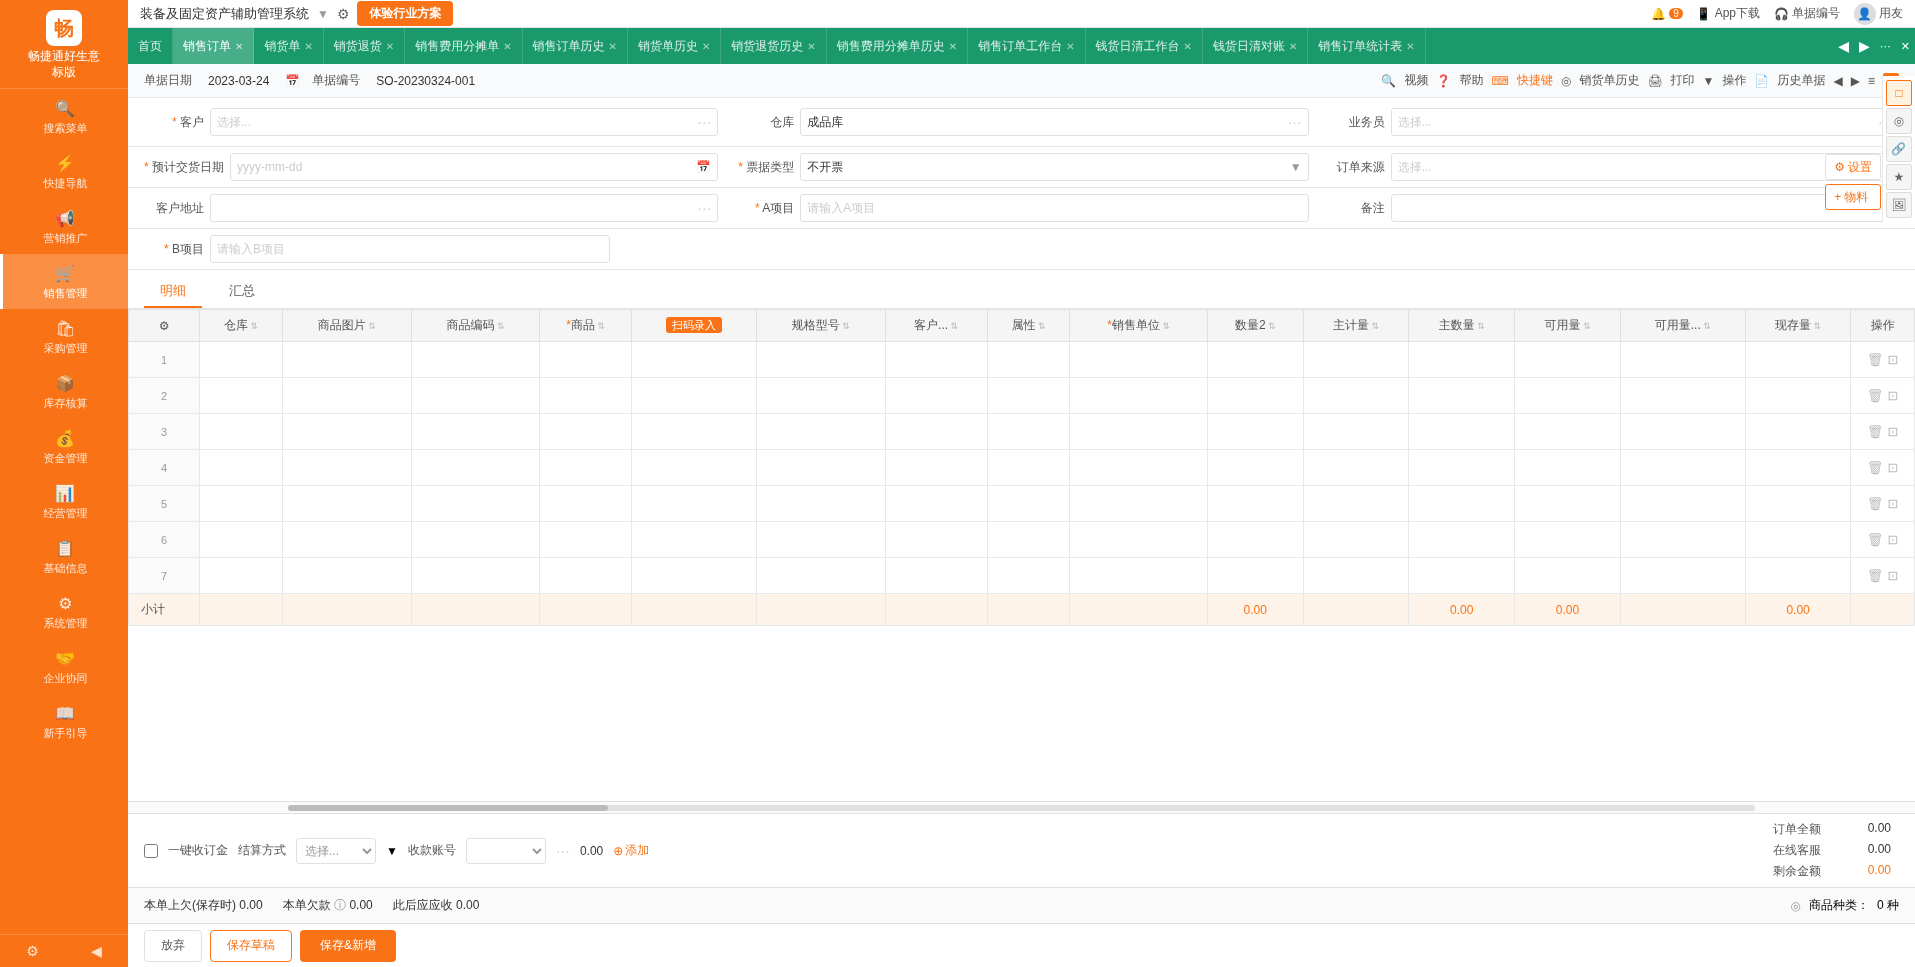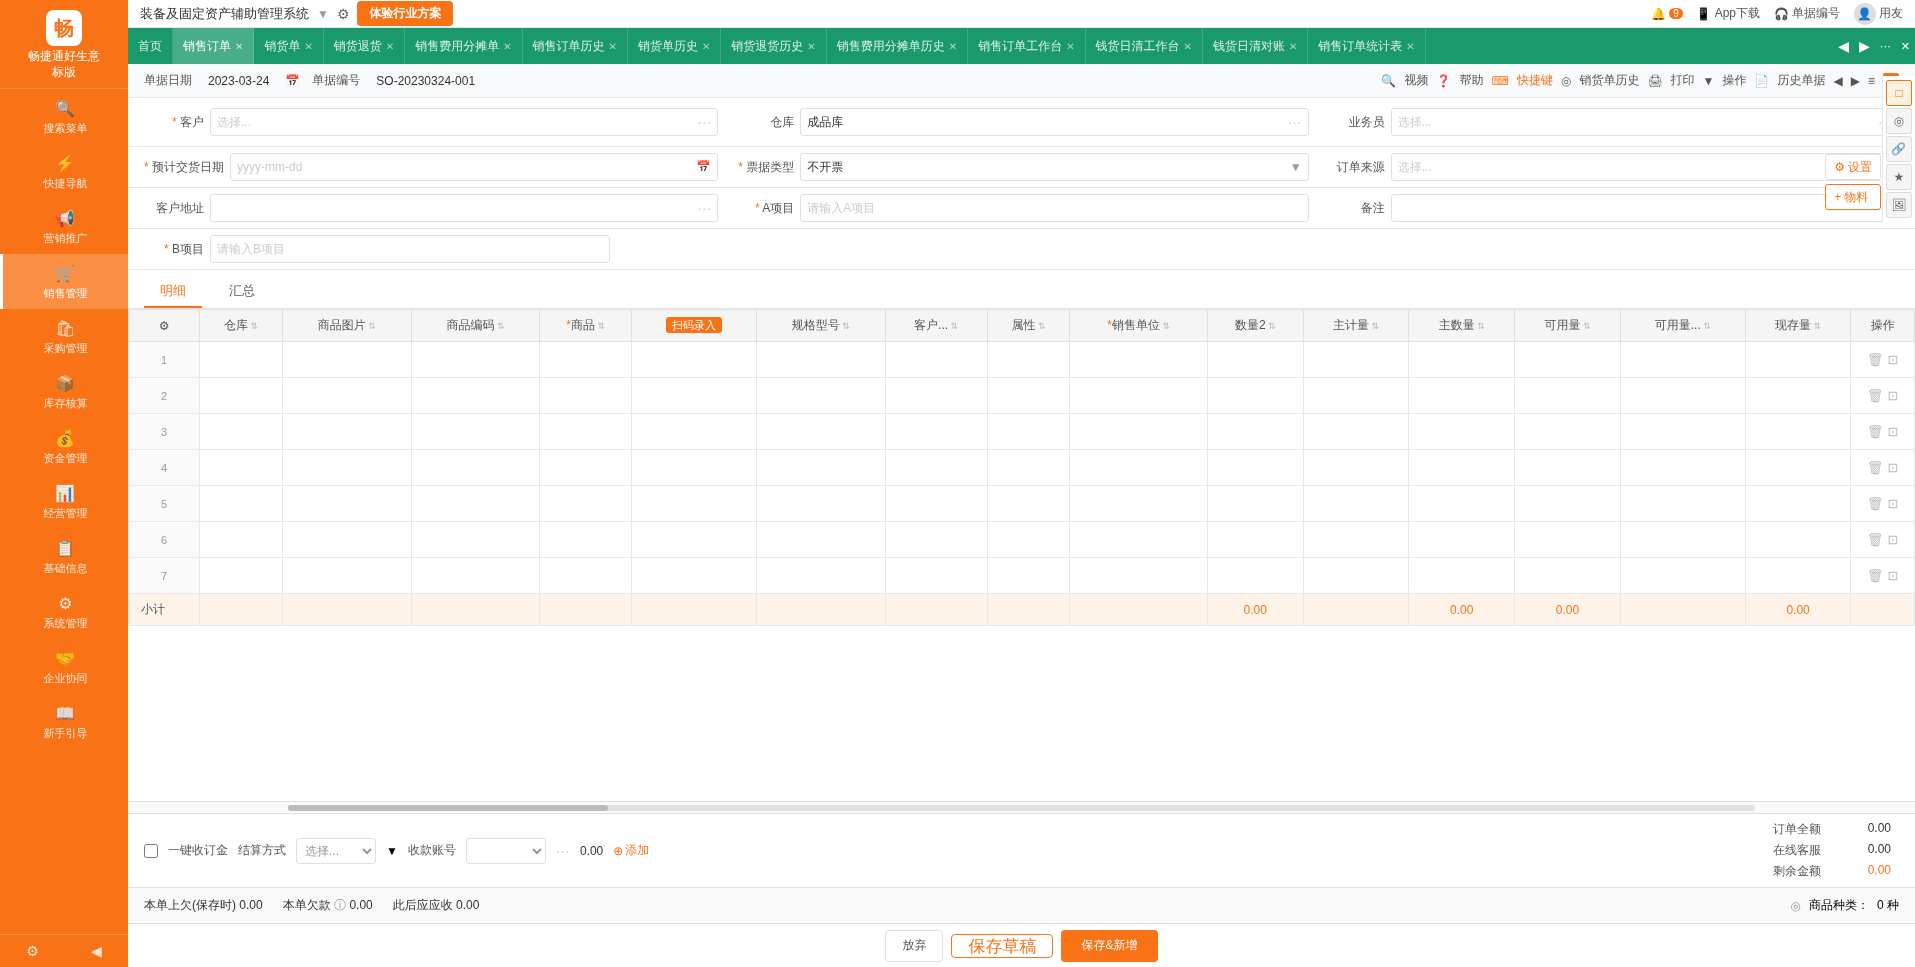--- a/index.html
+++ b/index.html
@@ -179,30 +179,30 @@
       height: 36px; background: #fafafa; border-top: 1px solid #e0e0e0;
       display: flex; align-items: center; padding: 0 16px; gap: 20px; justify-content: space-between;
     }
     .status-item { color: #555; }
     .status-item span { color: #333; font-weight: 500; }
     .status-right { display: flex; align-items: center; gap: 8px; }
 
     
     .footer-actions {
       height: 44px; background: white; border-top: 1px solid #e0e0e0;
-      display: flex; align-items: center; justify-content: center;
+      display: flex; align-items: center; justify-content: flex-start;
       padding: 16px 16px; gap: 8px;
     }
     .btn-discard {
       height: 32px; padding: 0 16px; border: 1px solid #e0e0e0; background: white;
       border-radius: 4px; cursor: pointer; color: #555; font-size: 12px;
     }
     .btn-save-draft {
-      height: 24px; padding: 0 16px; border: 1px solid #f97316; background: white;
-      border-radius: 4px; cursor: pointer; color: #f97316; font-size: 17px;
+      height: 32px; padding: 0 16px; border: 1px solid #f97316; background: white;
+      border-radius: 4px; cursor: pointer; color: #f97316; font-size: 12px;
     }
     .btn-save-new {
       height: 32px; padding: 0 20px; background: #f97316; border: none;
       border-radius: 4px; cursor: pointer; color: white; font-size: 12px;
     }
     .summary-row { display: flex; justify-content: space-between; gap: 20px; padding: 1px 0; }
     .summary-label { color: #555; }
     .summary-value { color: #333; font-weight: 500; min-width: 50px; text-align: right; }
     .summary-value.orange { color: #f97316; }
 

